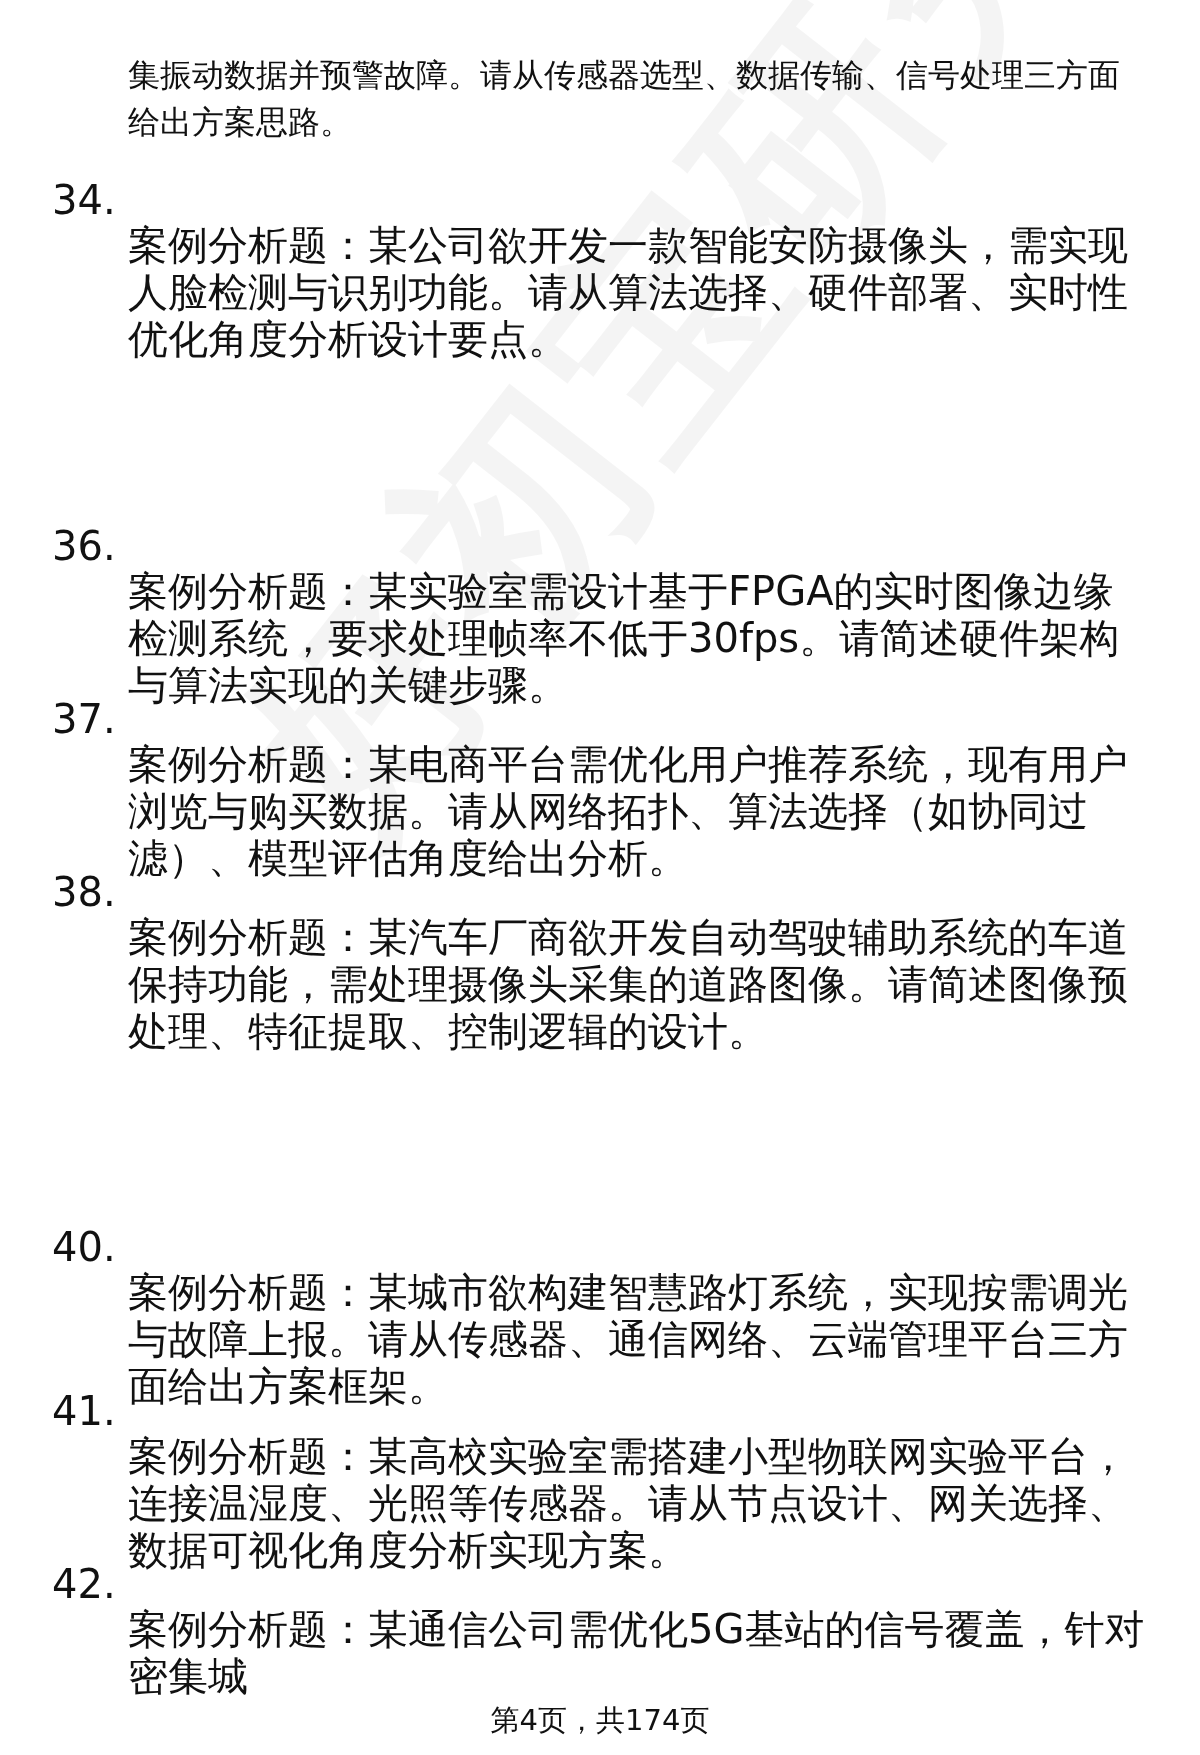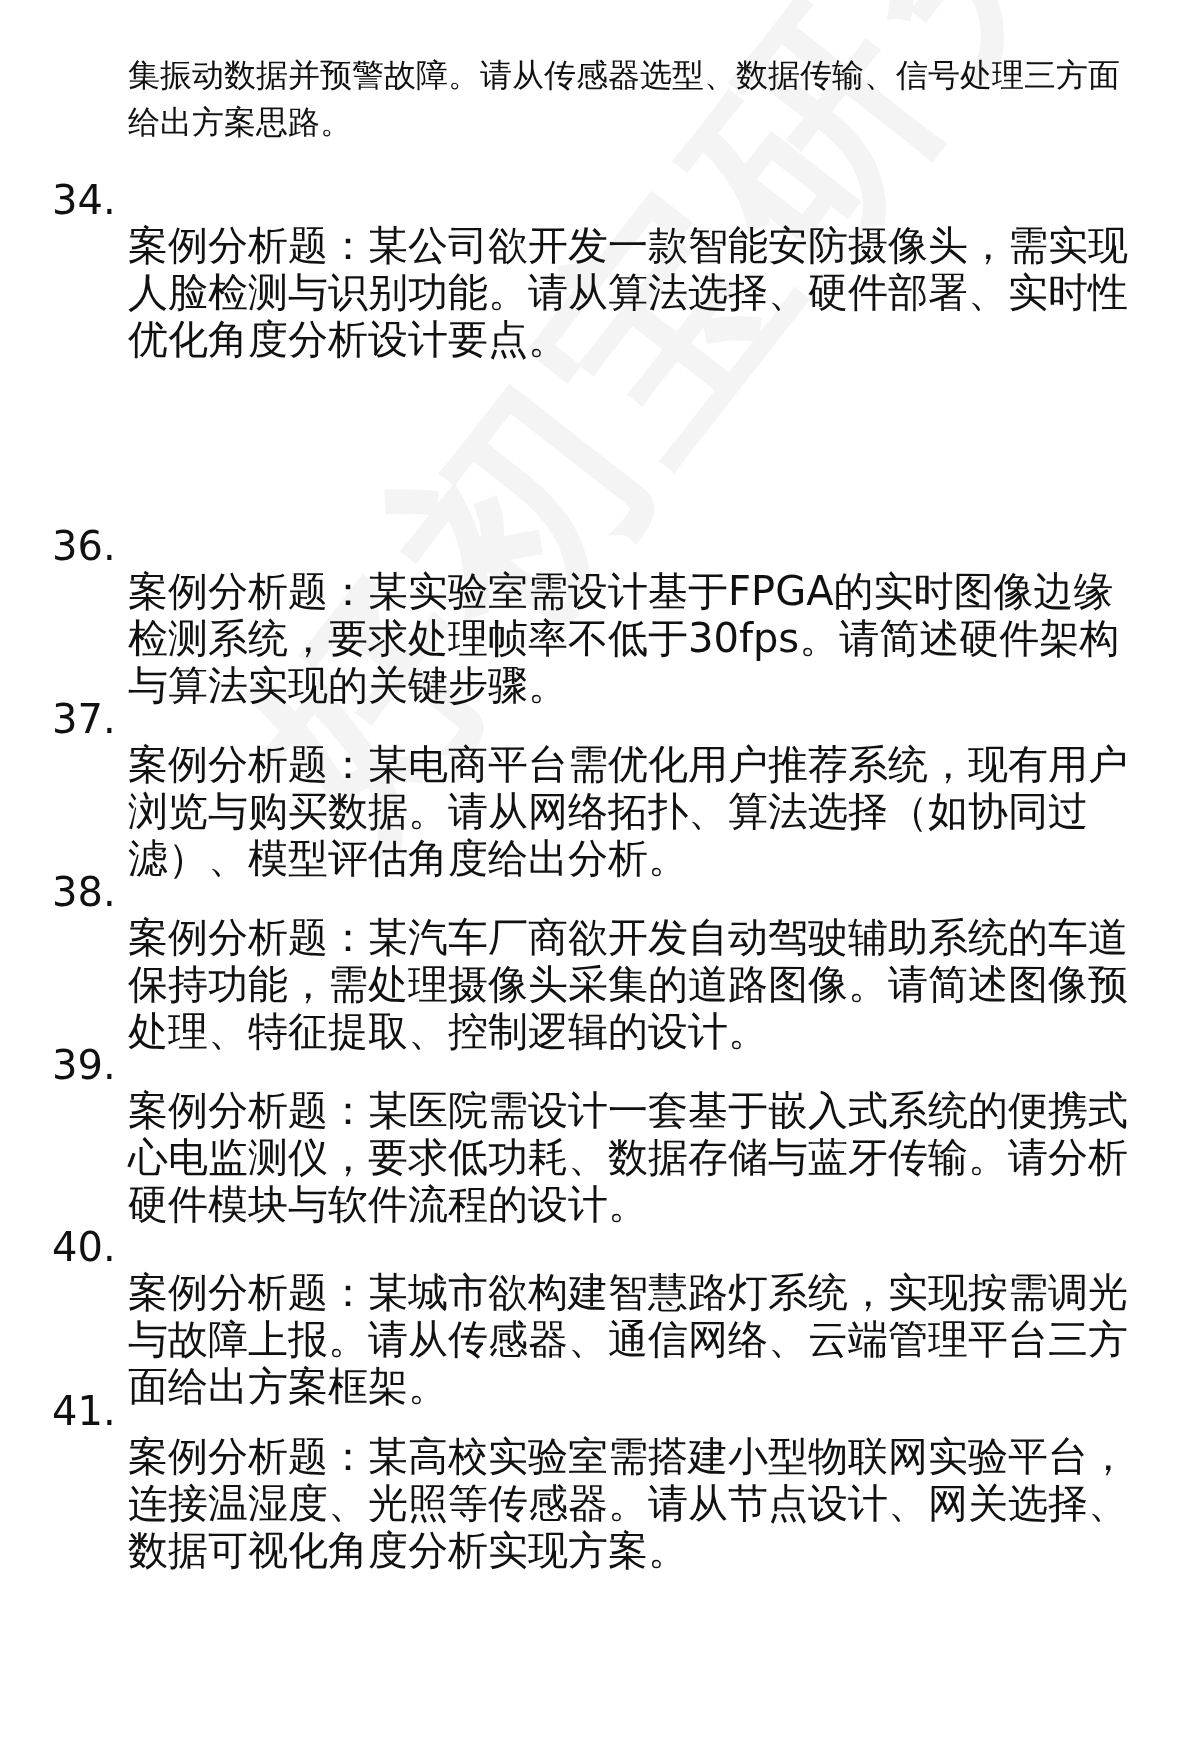--- a/index.html
+++ b/index.html
@@ -34,26 +34,27 @@
     <span class="txt">案例分析题：某实验室需设计基于FPGA的实时图像边缘检测系统，要求处理帧率不低于30fps。请简述硬件架构与算法实现的关键步骤。</span>
   </div>
   <div class="q" style="top:696px">
     <span class="num">37.</span>
     <span class="txt">案例分析题：某电商平台需优化用户推荐系统，现有用户浏览与购买数据。请从网络拓扑、算法选择（如协同过滤）、模型评估角度给出分析。</span>
   </div>
   <div class="q" style="top:869px">
     <span class="num">38.</span>
     <span class="txt">案例分析题：某汽车厂商欲开发自动驾驶辅助系统的车道保持功能，需处理摄像头采集的道路图像。请简述图像预处理、特征提取、控制逻辑的设计。</span>
   </div>
-  <div class="q" style="top:1042px">
-    <span class="num">39.</span>
-    <span class="txt">案例分析题：某医院需设计一套基于嵌入式系统的便携式心电监测仪，要求低功耗、数据存储与蓝牙传输。请分析硬件模块与软件流程的设计。</span>
-  </div>
   <div class="q" style="top:1224px">
     <span class="num">40.</span>
     <span class="txt">案例分析题：某城市欲构建智慧路灯系统，实现按需调光与故障上报。请从传感器、通信网络、云端管理平台三方面给出方案框架。</span>
   </div>
   <div class="q" style="top:1388px">
     <span class="num">41.</span>
     <span class="txt">案例分析题：某高校实验室需搭建小型物联网实验平台，连接温湿度、光照等传感器。请从节点设计、网关选择、数据可视化角度分析实现方案。</span>
   </div>
+  <div class="q" style="top:1561px">
+    <span class="num">42.</span>
+    <span class="txt">案例分析题：某通信公司需优化5G基站的信号覆盖，针对密集城</span>
+  </div>
 
+  <div class="footer">第4页，共174页</div>
 </div>
 
 </body></html>

